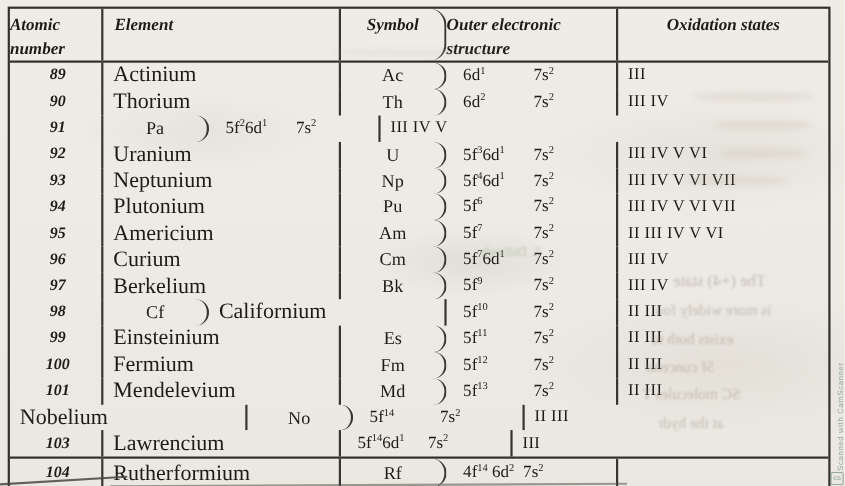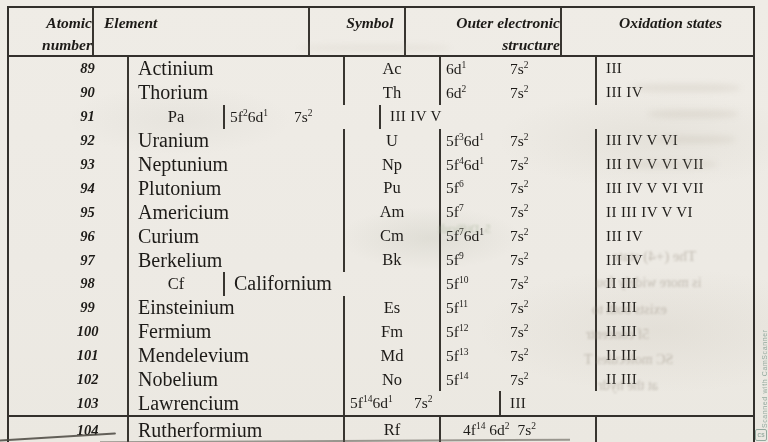--- a/index.html
+++ b/index.html
@@ -20,37 +20,37 @@
     position:absolute;left:7px;top:6px;width:748px;
     border:2px solid #33302c;
     background:transparent;
     box-sizing:border-box;
   }
   .thead{display:flex;height:47px;border-bottom:2px solid #33302c;}
   .trow{display:flex;height:23.9px;align-items:center;}
   .trow.last{border-top:2px solid #33302c;height:26px;}
   .c1{width:85px;flex:none;border-right:2px solid #383530;box-sizing:border-box;}
   .c2{width:216px;flex:none;border-right:2px solid #383530;box-sizing:border-box;}
-  .c3{width:96px;flex:none;border-right:2px solid #383530;box-sizing:border-box;}
+  .c3{width:96px;flex:none;border-right:2px solid #383530;box-sizing:border-box;border-radius:15px;}
   .c4{width:156px;flex:none;border-right:2px solid #383530;box-sizing:border-box;}
   .c5{flex:1;}
   .th{
     font-weight:bold;font-style:italic;font-size:15.5px;line-height:1.4;
-    display:flex;align-items:flex-start;justify-content:center;text-align:right;
-    padding-top:4px;box-sizing:border-box;padding-left:26px;
+    display:flex;align-items:flex-start;justify-content:center;text-align:left;
+    padding-top:4px;box-sizing:border-box;
   }
   .th.left{justify-content:flex-start;text-align:left;padding-left:10px;}
   .cell{display:flex;align-items:center;height:100%;box-sizing:border-box;overflow:hidden;}
-  .cell.num{justify-content:center;font-weight:bold;font-style:italic;font-size:14.5px;padding-left:4px;margin-left:35px;}
+  .cell.num{justify-content:center;font-weight:bold;font-style:italic;font-size:14.5px;padding-left:4px;}
   .cell.elem{padding-left:9px;font-size:20px;}
   .cell.sym{justify-content:center;font-size:16.5px;}
-  .cell.struct{padding-left:5px;font-size:15.5px;}
+  .cell.struct{padding-left:15px;font-size:15.5px;}
   .cell.oxi{padding-left:9px;font-size:15px;letter-spacing:.4px;}
   .s1{display:inline-block;min-width:64px;}
-  .trow.last .s1{min-width:0;margin-right:8px;margin-left:17px;}
+  .trow.last .s1{min-width:0;margin-right:8px;}
   sup{font-size:9.5px;line-height:0;vertical-align:super;letter-spacing:0;}
   
   .bleed{
     position:absolute;
     font-family:"Liberation Serif",serif;
     color:#9a9184;
     transform:scaleX(-1);
     filter:blur(1.2px);
     opacity:.5;
     white-space:nowrap;
@@ -222,21 +222,20 @@
           <div class="cell num c1">101</div>
           <div class="cell elem c2">Mendelevium</div>
           <div class="cell sym c3">Md</div>
           <div class="cell struct c4">
             <span class="s1">5f<sup>13</sup></span>
             <span class="s2">7s<sup>2</sup></span>
           </div>
           <div class="cell oxi c5">II III</div>
         </div>
         <div class="trow">
-          <div class="cell num c1">102</div>
           <div class="cell elem c2">Nobelium</div>
           <div class="cell sym c3">No</div>
           <div class="cell struct c4">
             <span class="s1">5f<sup>14</sup></span>
             <span class="s2">7s<sup>2</sup></span>
           </div>
           <div class="cell oxi c5">II III</div>
         </div>
         <div class="trow">
           <div class="cell num c1">103</div>

